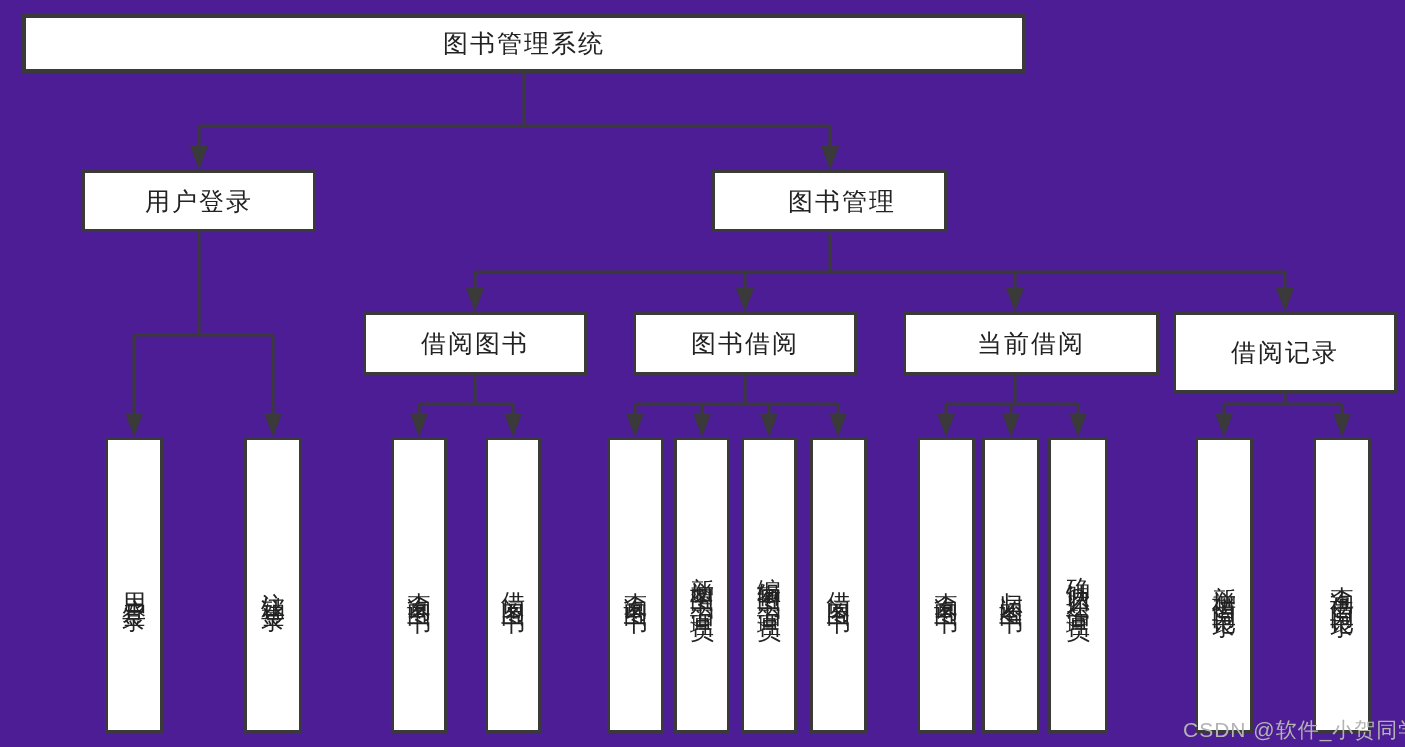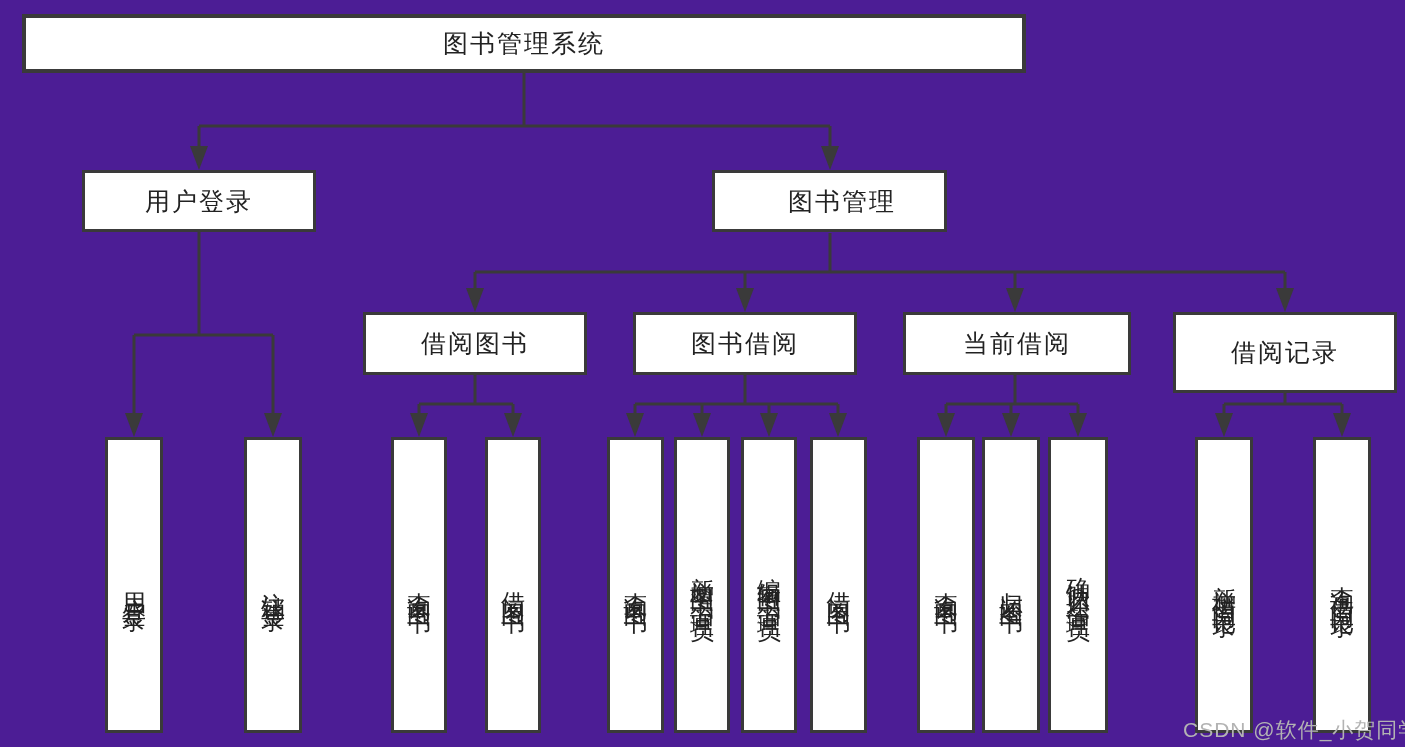--- a/index.html
+++ b/index.html
@@ -50,21 +50,21 @@
     color: #b3b3b3;
     white-space: nowrap;
     z-index: 5;
   }
   
   #nd-root            { left: 22px;   top: 14px;  width: 1004px; height: 59px; }
   #nd-user-login      { left: 82px;   top: 170px; width: 234px;  height: 62px; }
   #nd-book-mgmt       { left: 712px;  top: 170px; width: 235px;  height: 62px; padding-left: 25px; }
   #nd-new-books       { left: 363px;  top: 312px; width: 224px;  height: 63px; }
   #nd-book-borrow     { left: 633px;  top: 312px; width: 224px;  height: 63px; }
-  #nd-current-borrow  { left: 903px;  top: 312px; width: 228px;  height: 63px; }
+  #nd-current-borrow  { left: 903px;  top: 312px; width: 256px;  height: 63px; }
   #nd-borrow-records  { left: 1173px; top: 312px; width: 224px;  height: 81px; }
 
   #lf-login           { left: 105px;  top: 437px; width: 58px; height: 296px; }
   #lf-logout          { left: 244px;  top: 437px; width: 58px; height: 296px; }
   #lf-nb-query        { left: 391px;  top: 437px; width: 56px; height: 296px; }
   #lf-nb-borrow       { left: 485px;  top: 437px; width: 56px; height: 296px; }
   #lf-bb-query        { left: 607px;  top: 437px; width: 57px; height: 296px; }
   #lf-bb-add          { left: 674px;  top: 437px; width: 56px; height: 296px; }
   #lf-bb-edit         { left: 741px;  top: 437px; width: 56px; height: 296px; }
   #lf-bb-borrow       { left: 810px;  top: 437px; width: 57px; height: 296px; }

